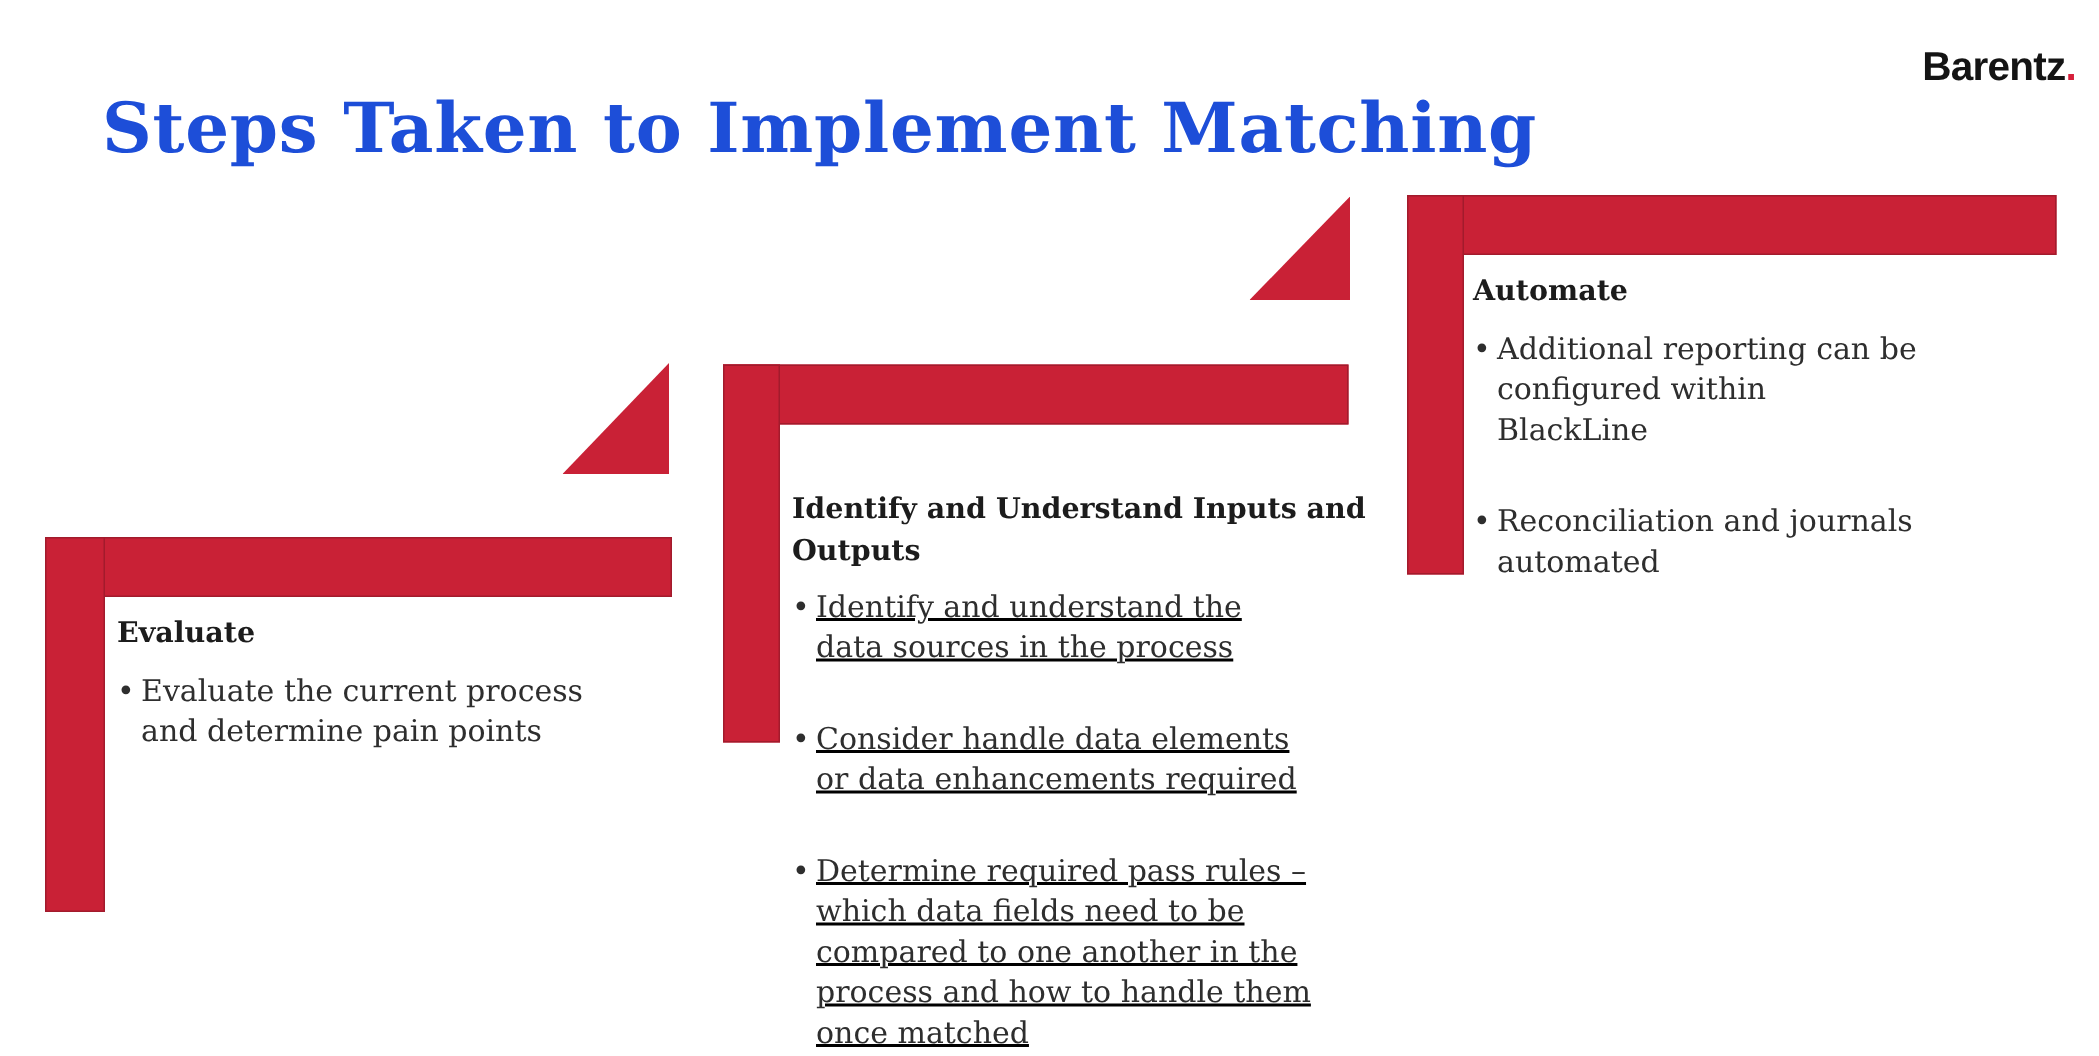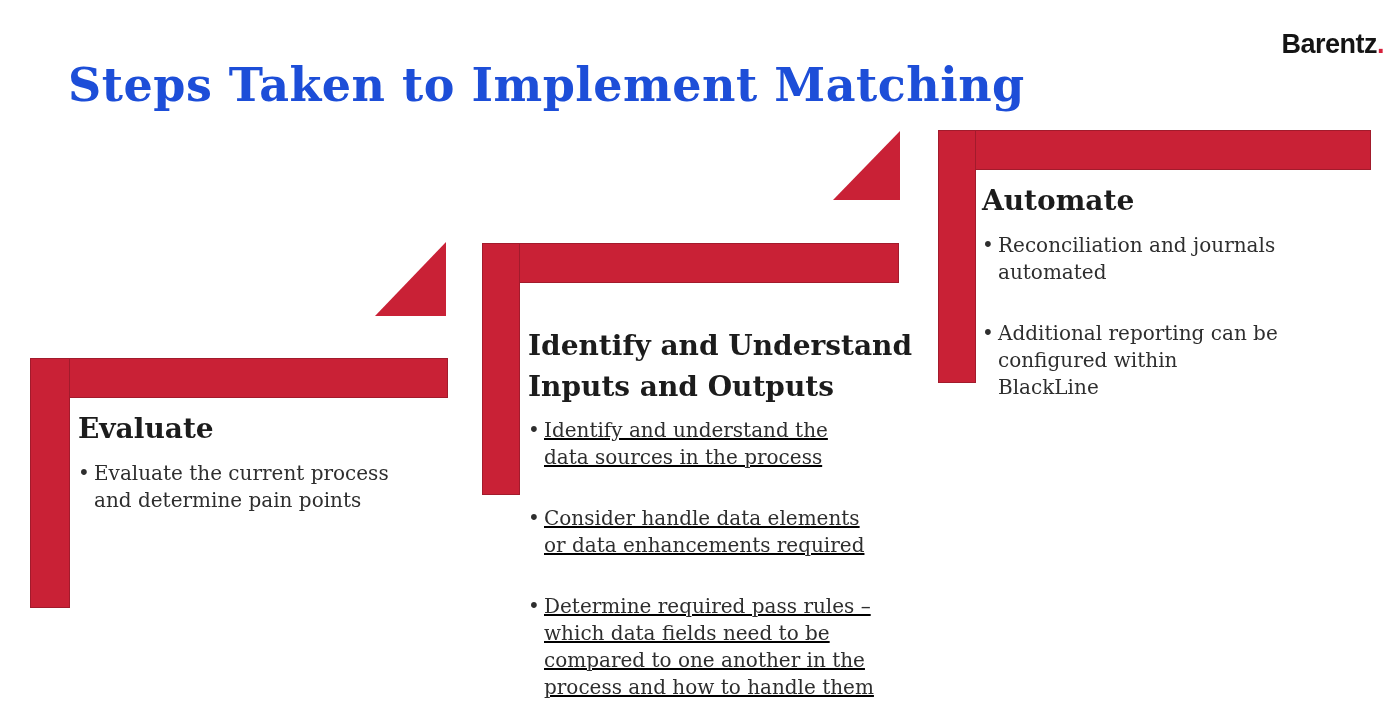--- a/index.html
+++ b/index.html
@@ -65,21 +65,21 @@
   .s3-hbar { left: 938px; top: 130px; width: 433px; height: 40px; }
   .s3-vbar { left: 938px; top: 130px; width: 38px;  height: 253px; }
 
   
   .content { position: absolute; }
   .c1 { left: 78px;  top: 409px; width: 345px; }
   .c2 { left: 528px; top: 292px; width: 392px; margin-top: 34px; }
   .c3 { left: 982px; top: 181px; width: 300px; }
 
   .content h2 {
-    font-size: 28px;
+    font-size: 19px;
     font-weight: bold;
     line-height: 1.45;
     color: #1c1c1c;
     margin-bottom: 10px;
   }
   .content ul {
     list-style: none;
   }
   .c1 ul { width: 335px; }
   .c2 ul { width: 350px; text-decoration: underline; }
@@ -137,19 +137,19 @@
     </div>
   </div>
 
   <div>
     <div class="tri s3-tri"></div>
     <div class="hbar s3-hbar"></div>
     <div class="vbar s3-vbar"></div>
     <div class="content c3">
       <h2>Automate</h2>
       <ul>
+        <li><span>Additional reporting can be configured within BlackLine</span></li>
         <li><span>Reconciliation and journals automated</span></li>
-        <li><span>Additional reporting can be configured within BlackLine</span></li>
       </ul>
     </div>
   </div>
 
 </div>
 
 </body></html>

